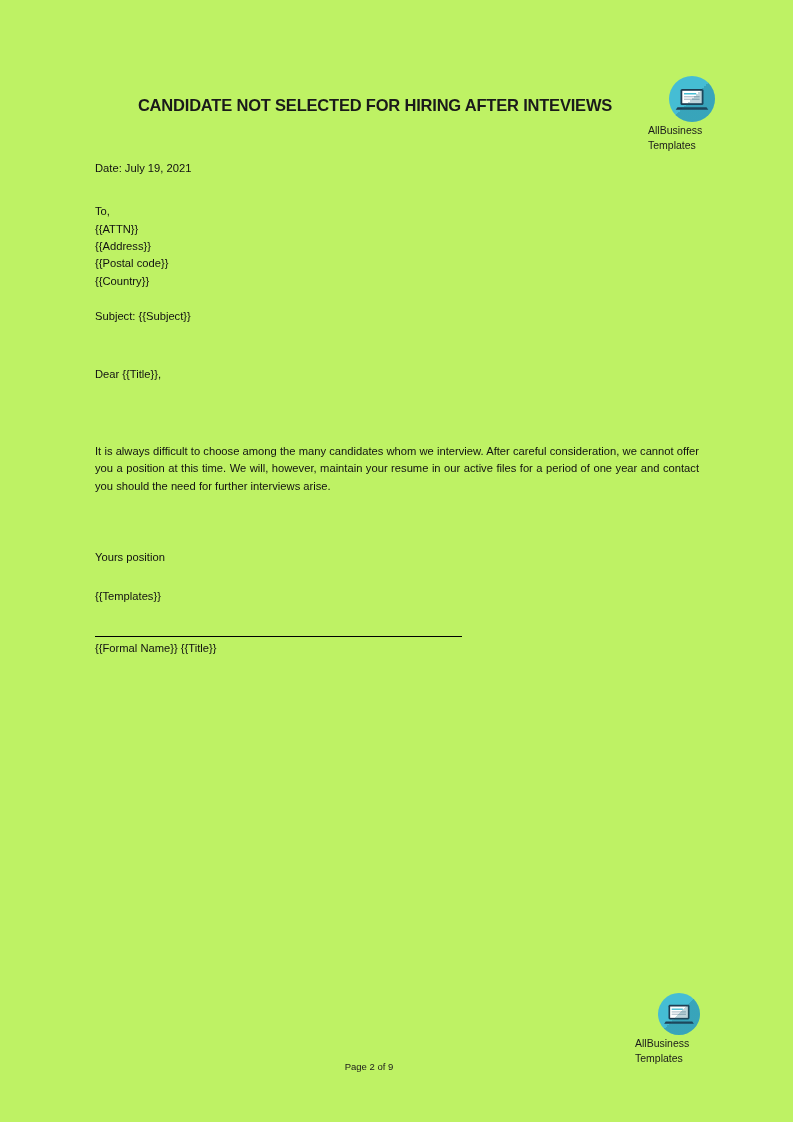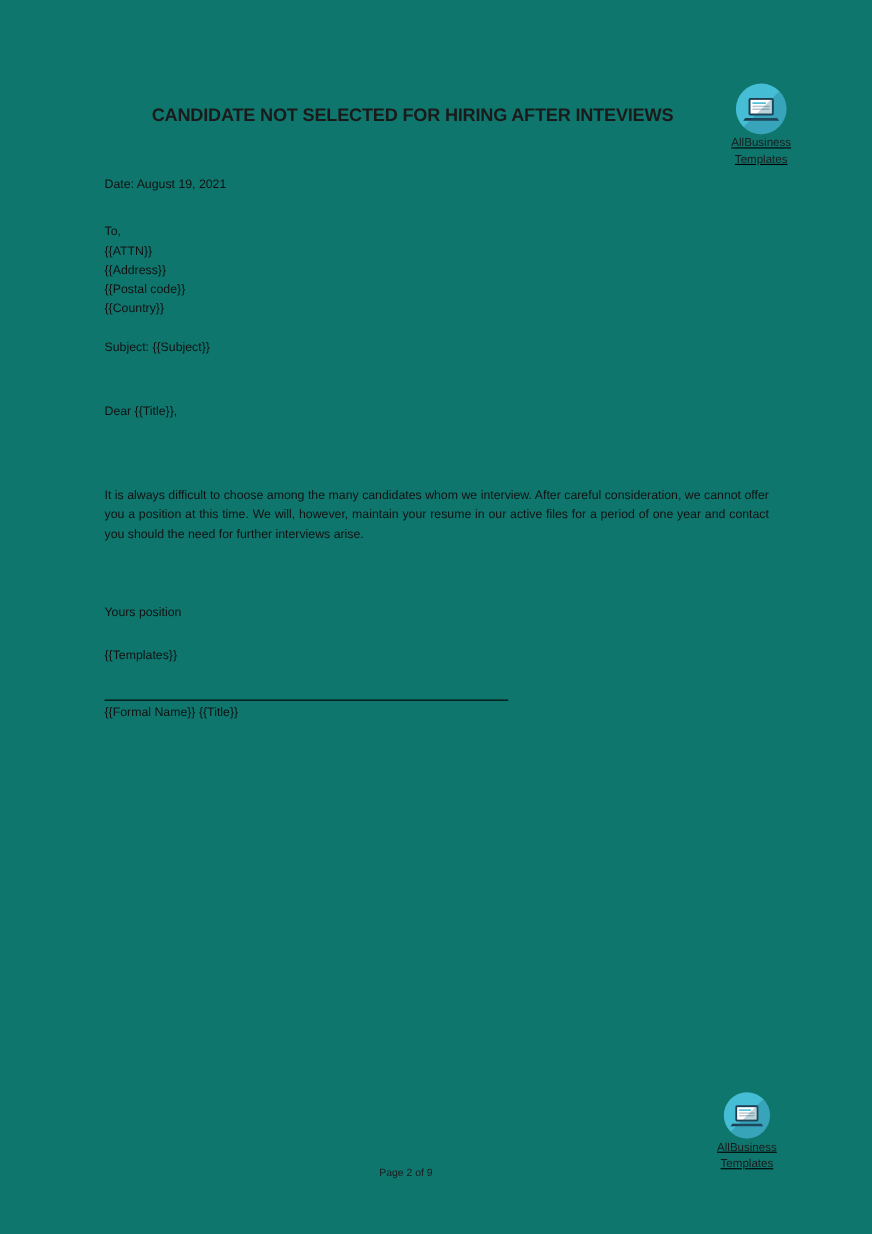--- a/index.html
+++ b/index.html
@@ -12,43 +12,42 @@
     height: 1122px;
     position: relative;
     font-family: "Liberation Sans", sans-serif;
     color: #000000;
     overflow: hidden;
   }
 
   .page {
     position: absolute;
     inset: 0;
-    background: #0f766e;
+    background: #bef264;
   }
 
   
   .doc-title {
     position: absolute;
     left: 95px;
     top: 96px;
     width: 560px;
     font-size: 16.5px;
     font-weight: bold;
     letter-spacing: -0.2px;
     line-height: 1.2;
     text-align: center;
     color: #1a1a1a;
   }
 
   
   .brand {
     position: absolute;
-    text-align: center;
+    text-align: left;
     line-height: 1.12;
-    text-decoration: underline;
   }
   .brand .logo-circle {
     position: relative;
     border-radius: 50%;
     background: #45bdd4;
     margin: 0 auto;
     overflow: hidden;
   }
   .brand .logo-shadow {
     position: absolute;
@@ -131,21 +130,21 @@
         <path d="M8.5 31.2 h29 l1.8 2.6 h-32.6 z" fill="#1f3d52"></path>
       </svg>
       <div class="logo-shadow"></div>
     </div>
     <div class="brand-text">AllBusiness</div>
     <div class="brand-text">Templates</div>
   </div>
 
   <div class="letter">
 
-    <p class="blk">Date:  August 19, 2021</p>
+    <p class="blk">Date:  July 19, 2021</p>
 
     <div class="sp-26"></div>
 
     <div>
       <span class="line">To,</span>
       <span class="line">{{ATTN}}</span>
       <span class="line">{{Address}}</span>
       <span class="line">{{Postal code}}</span>
       <span class="line">{{Country}}</span>
     </div>

